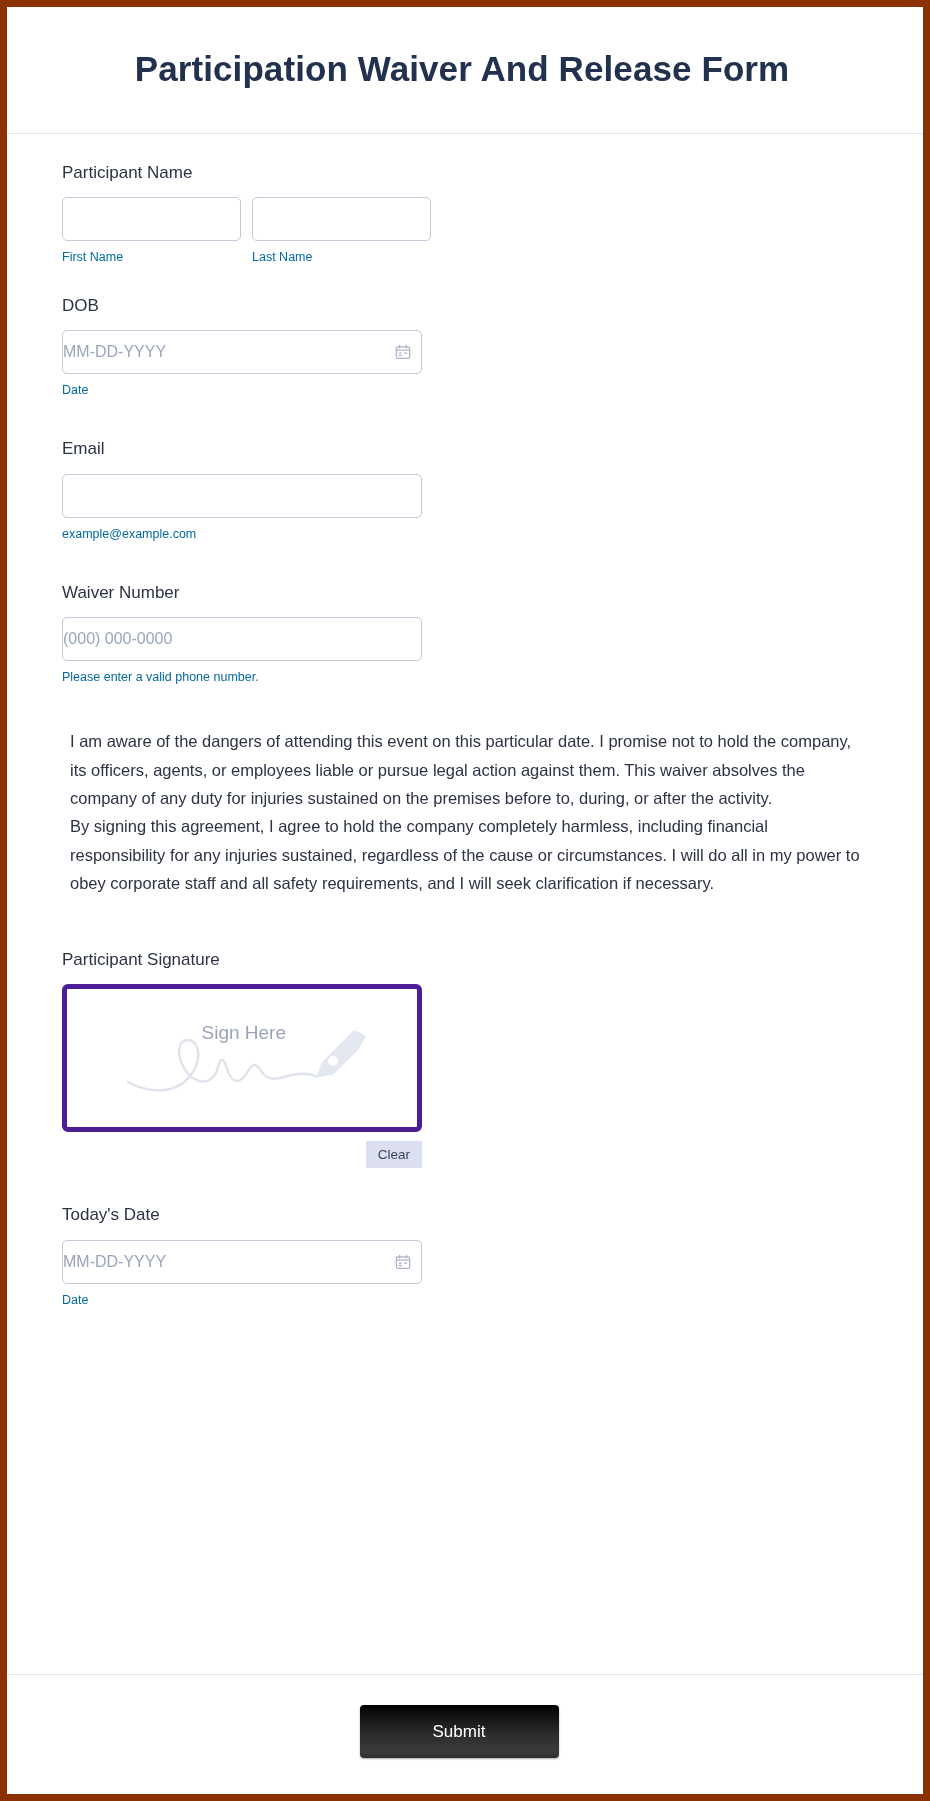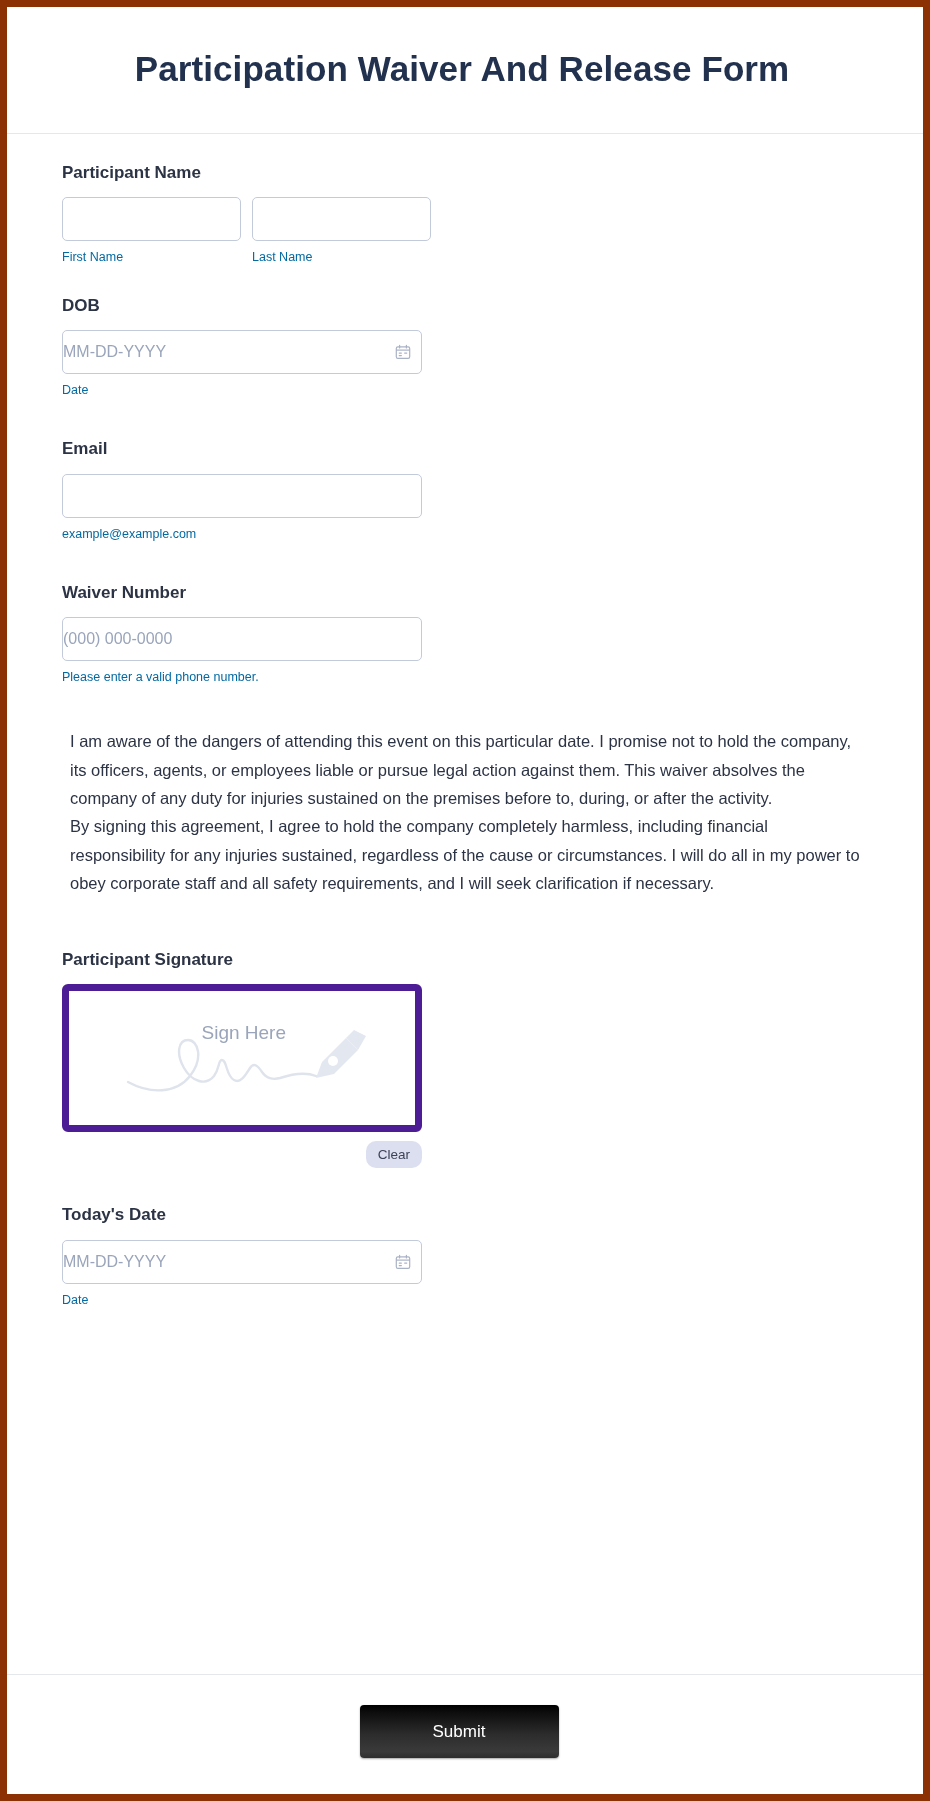--- a/index.html
+++ b/index.html
@@ -40,21 +40,21 @@
     flex: 1 1 auto;
     padding: 28px 55px 10px 55px;
   }
 
   .field-block { margin-bottom: 30px; }
 
   .field-label {
     font-size: 17px;
     color: #2c3345;
     margin-bottom: 13px;
-    font-weight: bold;
+    font-weight: normal;
     line-height: 1.3;
   }
 
   .sub-label {
     font-size: 12.5px;
     color: #0369a1;
     margin-top: 8px;
     line-height: 1.3;
   }
 
@@ -99,21 +99,21 @@
     color: #2c3345;
     text-align: left;
     padding: 0 8px;
   }
 
   
   .sig-wrap { width: 360px; }
   .sig-pad {
     width: 360px;
     height: 148px;
-    border: 7px solid #4c1d95;
+    border: 5px solid #4c1d95;
     border-radius: 6px;
     background: #ffffff;
     position: relative;
     overflow: hidden;
   }
   .sig-inner {
     position: absolute;
     left: 0; top: 0; right: 0; bottom: 0;
     display: flex;
     align-items: center;
@@ -132,21 +132,21 @@
 
   .clear-row {
     display: flex;
     justify-content: flex-end;
     margin-top: 9px;
   }
   .clear-btn {
     background: #dcdff0;
     color: #3c4257;
     border: none;
-    border-radius: 10px;
+    border-radius: 0;
     font-size: 13.5px;
     padding: 6px 12px;
     font-family: "Liberation Sans", sans-serif;
     cursor: pointer;
   }
 
   
   .form-footer {
     border-top: 1px solid #e4e7ec;
     padding: 30px 12px 36px 0;

